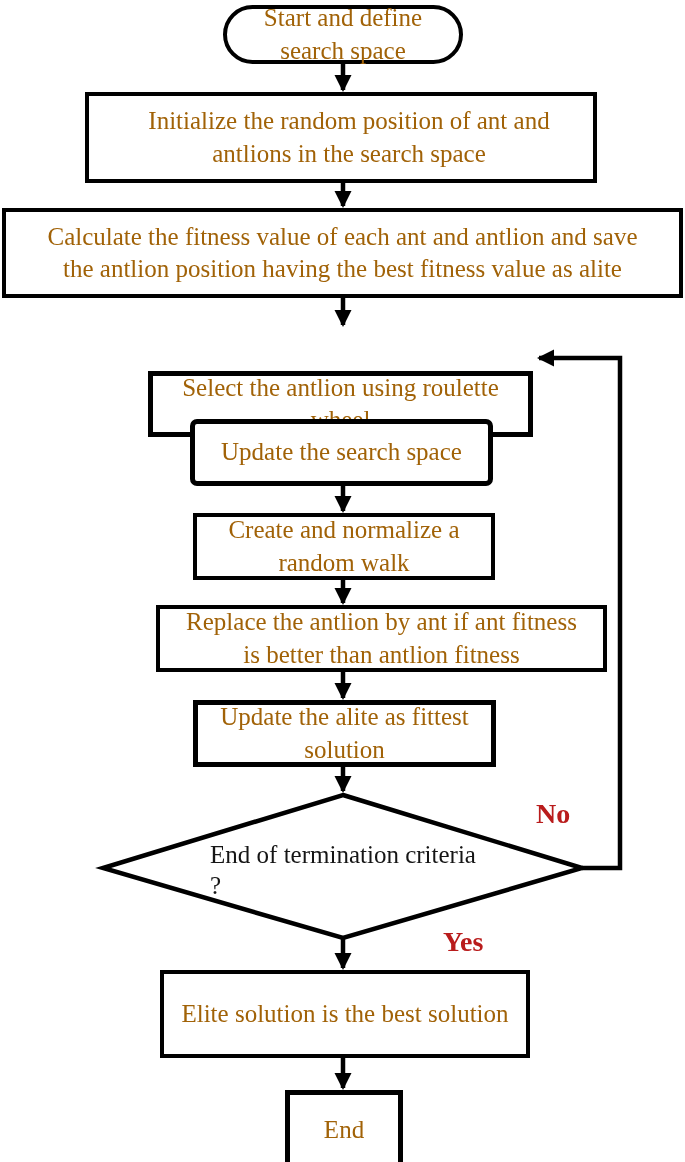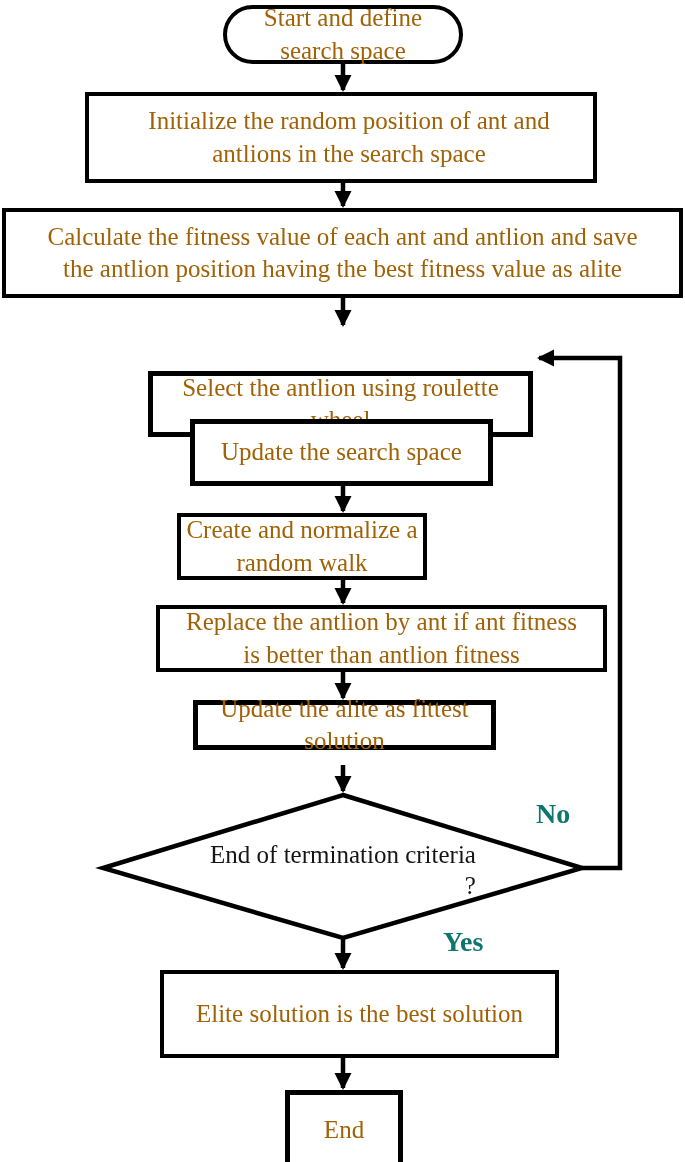--- a/index.html
+++ b/index.html
@@ -32,29 +32,29 @@
     padding: 1px 4px;
   }
   .stadium { border-radius: 32px; }
   .diamond-label {
     position: absolute;
     background: transparent;
     border: none;
     display: flex;
     align-items: center;
     justify-content: center;
-    text-align: right;
+    text-align: left;
     white-space: pre-line;
     color: #151515;
     font-size: 25px;
     line-height: 1.25;
   }
   .edge-label {
     position: absolute;
-    color: #0f766e;
+    color: #b91c1c;
     font-weight: bold;
     font-size: 28px;
     line-height: 1;
   }
   .thick { border-width: 5px; }
 </style>
 </head>
 <body>
 
 <div class="canvas">
@@ -86,35 +86,35 @@
 
   <div class="node" style="left:85px; top:92px; width:512px; height:91px;padding-left:20px;">Initialize the random position of ant and
 antlions in the search space</div>
 
   <div class="node" style="left:2px; top:208px; width:681px; height:90px;">Calculate the fitness value of each ant and antlion and save
 the antlion position having the best fitness value as alite</div>
 
   <div class="node thick" style="left:148px; top:327px; width:385px; height:66px;margin-top:44px;">Select the antlion using roulette
 wheel</div>
 
-  <div class="node thick" style="left:190px; top:419px; width:303px; height:67px;">Update the search space</div>
+  <div class="node thick" style="left:190px; top:419px; width:303px; height:67px;border-radius:7px;">Update the search space</div>
 
-  <div class="node" style="left:177px; top:513px; width:250px; height:67px;">Create and normalize a
+  <div class="node" style="left:193px; top:513px; width:302px; height:67px;">Create and normalize a
 random walk</div>
 
   <div class="node" style="left:124px; top:605px; width:451px; height:67px;margin-left:32px;">Replace the antlion by ant if ant fitness
 is better than antlion fitness</div>
 
-  <div class="node thick" style="left:193px; top:700px; width:303px; height:50px;">Update the alite as fittest
+  <div class="node thick" style="left:193px; top:700px; width:303px; height:67px;">Update the alite as fittest
 solution</div>
 
   <div class="diamond-label" style="left:138px; top:834px; width:410px; height:72px;">End of termination criteria
 ?</div>
 
   <div class="edge-label" style="left:536px; top:800px;">No</div>
 
   <div class="edge-label" style="left:412px; top:928px;margin-left:31px;">Yes</div>
 
-  <div class="node" style="left:160px; top:970px; width:399px; height:88px;">Elite solution is the best solution</div>
+  <div class="node" style="left:160px; top:970px; width:370px; height:88px;">Elite solution is the best solution</div>
 
   <div class="node thick" style="left:285px; top:1090px; width:118px; height:80px;">End</div>
 
 </div>
 
 </body></html>

